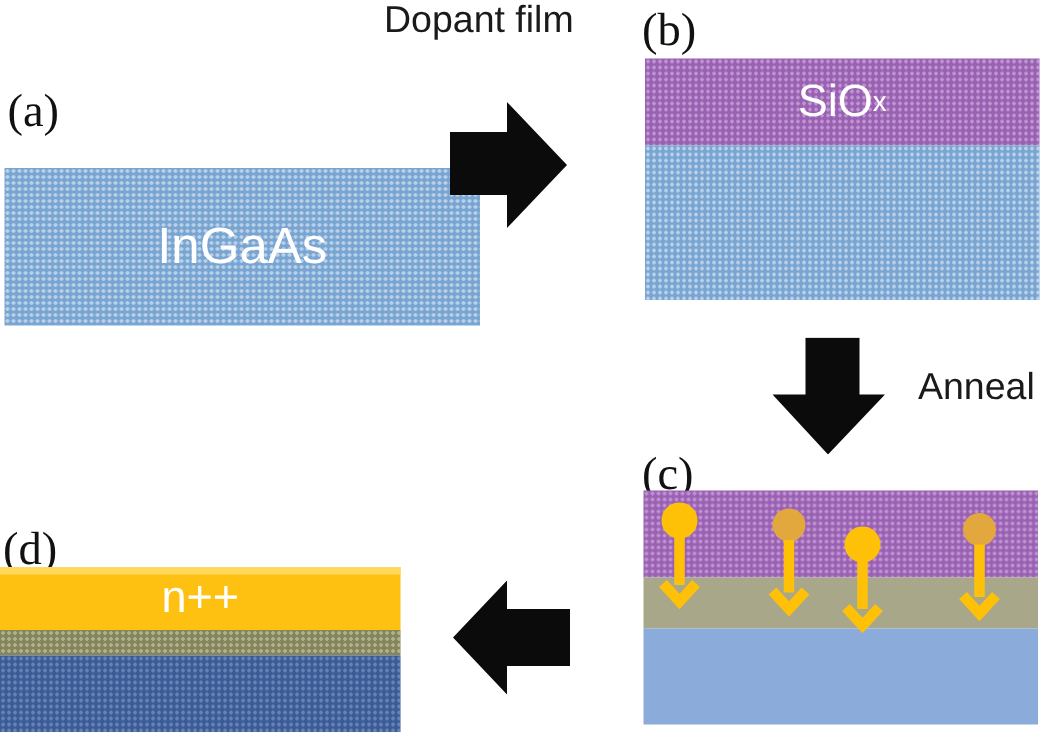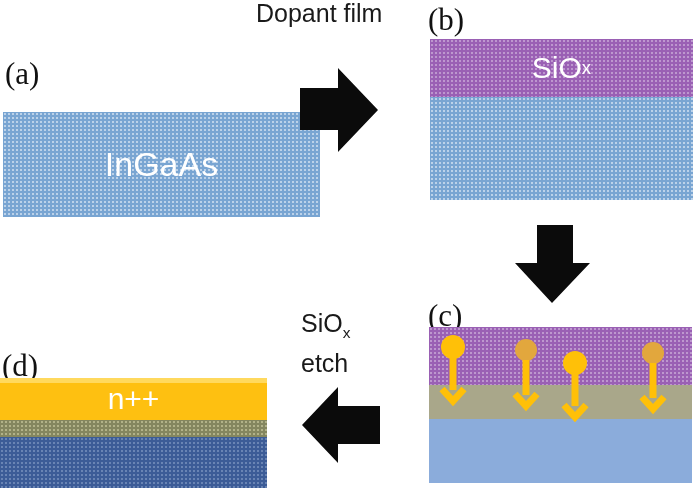--- a/index.html
+++ b/index.html
@@ -79,20 +79,21 @@
 
   <div class="abs" style="left:430px;top:39px;width:263px;height:161px;">
     <div class="layer tex-purple layer-text" style="top:0;height:58px;font-size:30px;">
       <span>SiO</span>
         <sub>x</sub>
     </div>
     <div class="layer tex-blue" style="top:58px;height:103px;"></div>
   </div>
 
   <div class="abs blk" id="arrow-anneal"></div>
+  <div class="abs step-text" style="left:612px;top:243px;">Anneal</div>
 
   <div class="abs panel-label" style="left:428px;top:300px;">(c)</div>
 
   <div class="abs" style="left:429px;top:327px;width:263px;height:156px;">
     <div class="layer tex-purple" style="top:0;height:58px;"></div>
     <div class="layer solid-olive" style="top:58px;height:34px;"></div>
     <div class="layer solid-blue" style="top:92px;height:64px;"></div>
     <svg width="263" height="156" viewBox="0 0 263 156" style="position:absolute;left:0;top:0;">
 
       <circle cx="24" cy="20" r="12" fill="#ffc008"></circle>
@@ -106,24 +107,20 @@
         <line x1="97" y1="33" x2="97" y2="68"></line>
         <path d="M86,67 L97,79 L108,67"></path>
         <line x1="146" y1="46" x2="146" y2="79"></line>
         <path d="M135,78 L146,90 L157,78"></path>
         <line x1="224" y1="36" x2="224" y2="71"></line>
         <path d="M213,70 L224,82 L235,70"></path>
       </g>
     </svg>
   </div>
 
-  <div class="abs step-text" style="left:301px;top:308px;">
-    <div><span>SiO</span><sub>x</sub></div>
-    <div>etch</div>
-  </div>
   <div class="abs blk" id="arrow-etch"></div>
 
   <div class="abs panel-label" style="left:2px;top:350px;">(d)</div>
 
   <div class="abs" style="left:0;top:378px;width:267px;height:110px;">
     <div class="layer" style="top:0;height:42px;background:#fec011;">
       <div class="layer" style="top:0;height:5px;background:#ffd95e;"></div>
       <div class="layer layer-text" style="top:0;height:100%;font-size:30px;">n++</div>
     </div>
     <div class="layer tex-olive" style="top:42px;height:17px;"></div>

